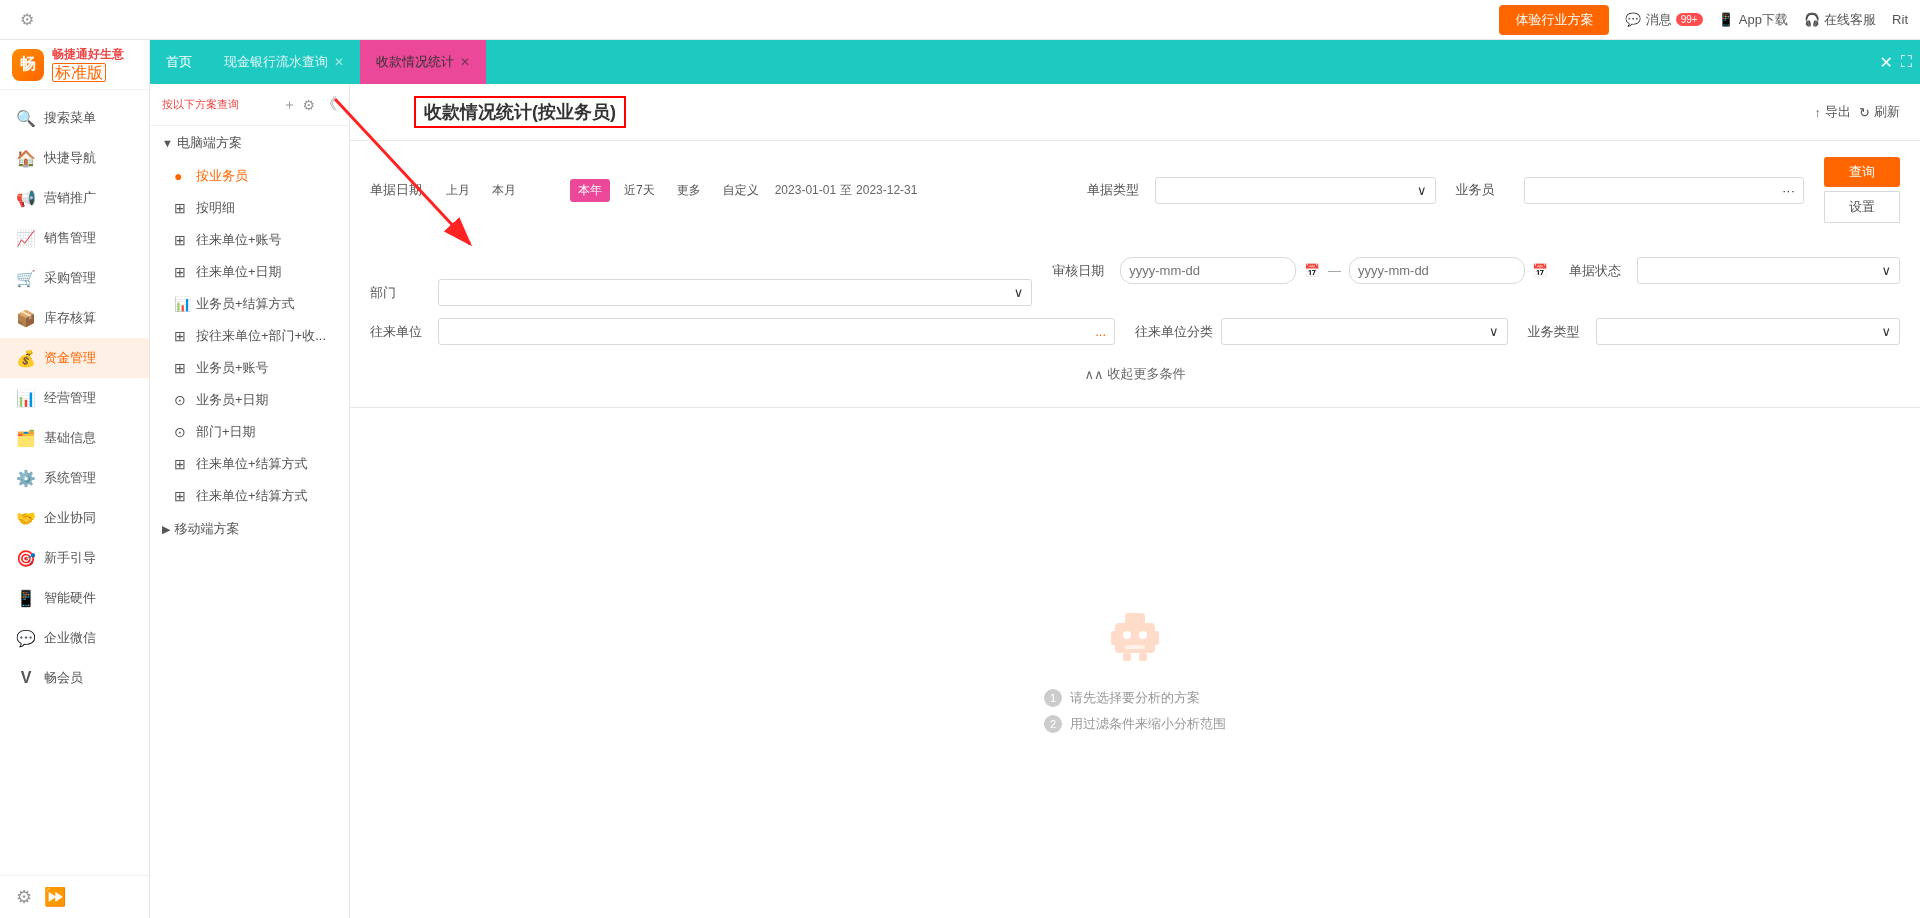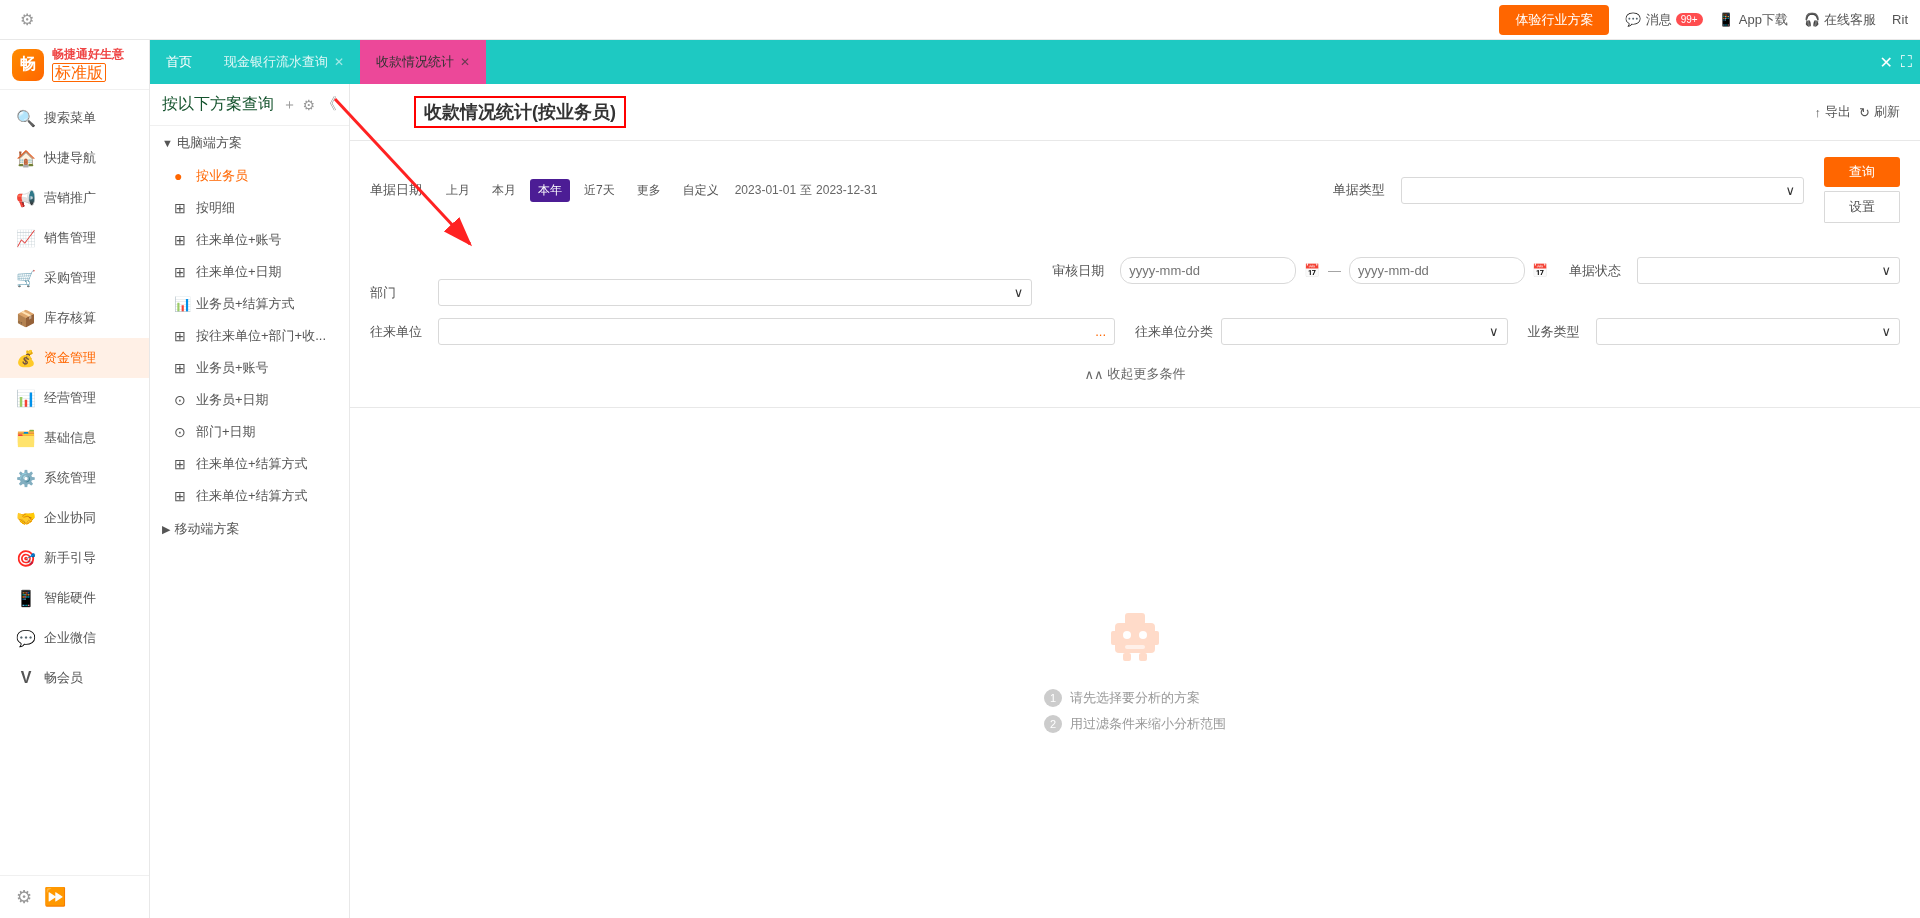--- a/index.html
+++ b/index.html
@@ -41,21 +41,21 @@
     .tab-bar-spacer { flex: 1; }
     .tab-bar-controls { display: flex; align-items: center; padding: 0 8px; gap: 8px; }
     .tab-bar-ctrl { color: white; cursor: pointer; font-size: 16px; }
 
     
     .page-content { flex: 1; display: flex; overflow: hidden; }
 
     
     .scheme-panel { width: 200px; background: #fff; border-right: 1px solid #e8e8e8; overflow-y: auto; }
     .scheme-header { display: flex; align-items: center; justify-content: space-between; padding: 10px 12px; border-bottom: 1px solid #f0f0f0; }
-    .scheme-header-title { font-size: 16px; color: #14532d; }
+    .scheme-header-title { font-size: 11px; color: #ef4444; }
     .scheme-header-icons { display: flex; align-items: center; gap: 6px; }
     .scheme-header-icon { color: #999; cursor: pointer; font-size: 14px; }
     .scheme-section { }
     .scheme-section-header { display: flex; align-items: center; padding: 8px 12px; font-size: 13px; color: #555; cursor: pointer; }
     .scheme-section-header .arrow { margin-right: 4px; font-size: 11px; }
     .scheme-item { display: flex; align-items: center; padding: 7px 12px 7px 24px; font-size: 13px; color: #555; cursor: pointer; gap: 6px; }
     .scheme-item.active { color: #ff6600; }
     .scheme-item .item-icon { font-size: 14px; width: 16px; }
 
     
@@ -65,21 +65,21 @@
     .header-btns { display: flex; gap: 8px; }
     .header-btn { display: flex; align-items: center; gap: 4px; font-size: 13px; color: #555; cursor: pointer; }
 
     
     .filter-area { background: #fff; padding: 16px 20px; border-bottom: 1px solid #e8e8e8; }
     .filter-row { display: flex; align-items: center; margin-bottom: 12px; gap: 20px; }
     .filter-item { display: flex; align-items: center; gap: 8px; flex: 1; }
     .filter-label { font-size: 13px; color: #555; white-space: nowrap; min-width: 60px; }
     .filter-date-group { display: flex; align-items: center; gap: 6px; }
     .date-btn { padding: 3px 8px; font-size: 12px; color: #555; cursor: pointer; border: none; background: none; }
-    .date-btn.active { background: #4c1d95; color: white; border-radius: 3px; }
+    .date-btn.active { background: #ec4899; color: white; border-radius: 3px; margin-left: 40px; }
     .date-range { display: flex; align-items: center; gap: 4px; font-size: 12px; color: #666; }
     .filter-select { flex: 1; border: 1px solid #d9d9d9; border-radius: 3px; padding: 5px 8px; font-size: 13px; display: flex; align-items: center; justify-content: space-between; cursor: pointer; background: white; min-width: 200px; }
     .filter-select .placeholder { color: #bbb; }
     .filter-input { flex: 1; border: 1px solid #d9d9d9; border-radius: 12px; padding: 5px 8px; font-size: 13px; min-width: 150px; color: #bbb; }
     .filter-dash { color: #999; }
     .filter-calendar { color: #999; cursor: pointer; }
     .filter-more { color: #ff6600; cursor: pointer; font-size: 13px; }
     .collapse-btn { display: flex; align-items: center; justify-content: center; gap: 4px; color: #666; font-size: 13px; cursor: pointer; padding: 8px; }
 
     
@@ -343,20 +343,27 @@
               </div>
 
               <div class="filter-item">
                 <span class="filter-label">单据类型</span>
                 <div class="filter-select">
                   <span class="placeholder"></span>
                   <span>∨</span>
                 </div>
               </div>
 
+              <div class="filter-item">
+                <span class="filter-label">业务员</span>
+                <div class="filter-select">
+                  <span class="placeholder"></span>
+                  <span>···</span>
+                </div>
+              </div>
 
               <div class="action-btns">
                 <button class="btn-query">查询</button>
                 <button class="btn-settings">设置</button>
               </div>
             </div>
 
             <div class="filter-row">
               <div class="filter-item" style="flex: 2; margin-top: 44px;">
                 <span class="filter-label">部门</span>

